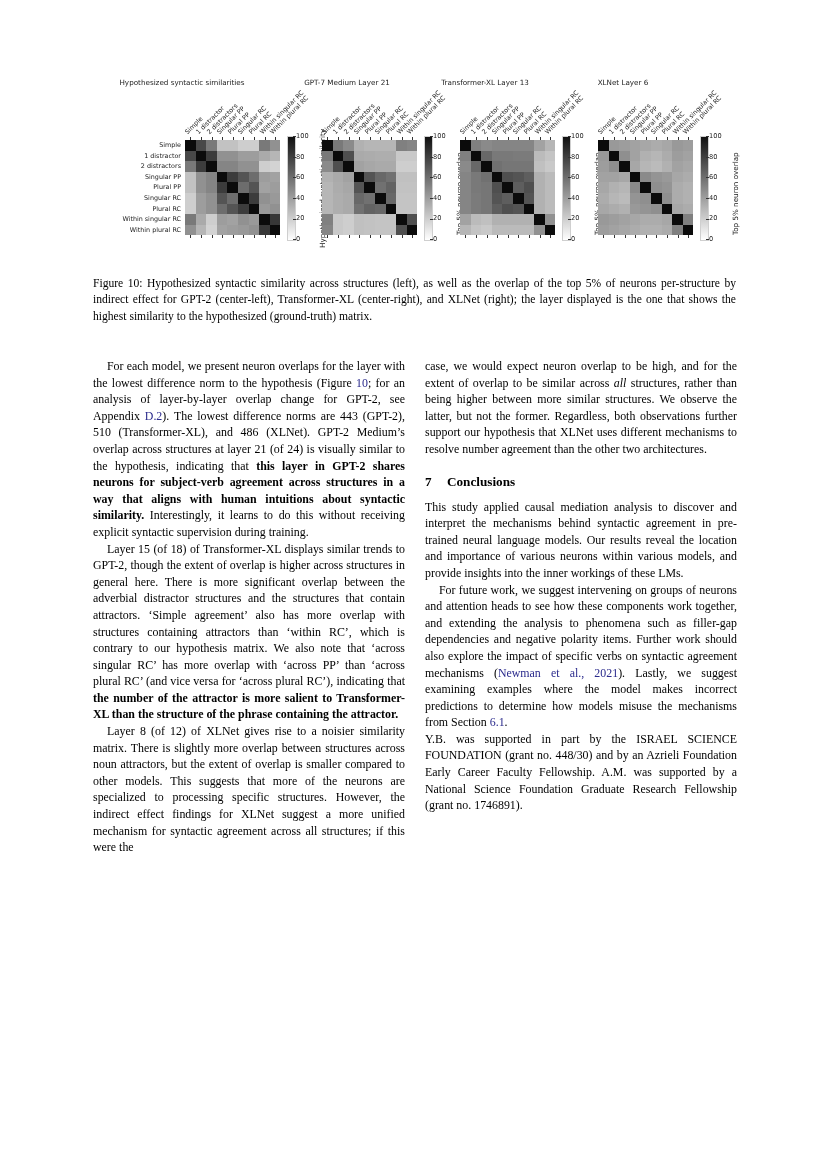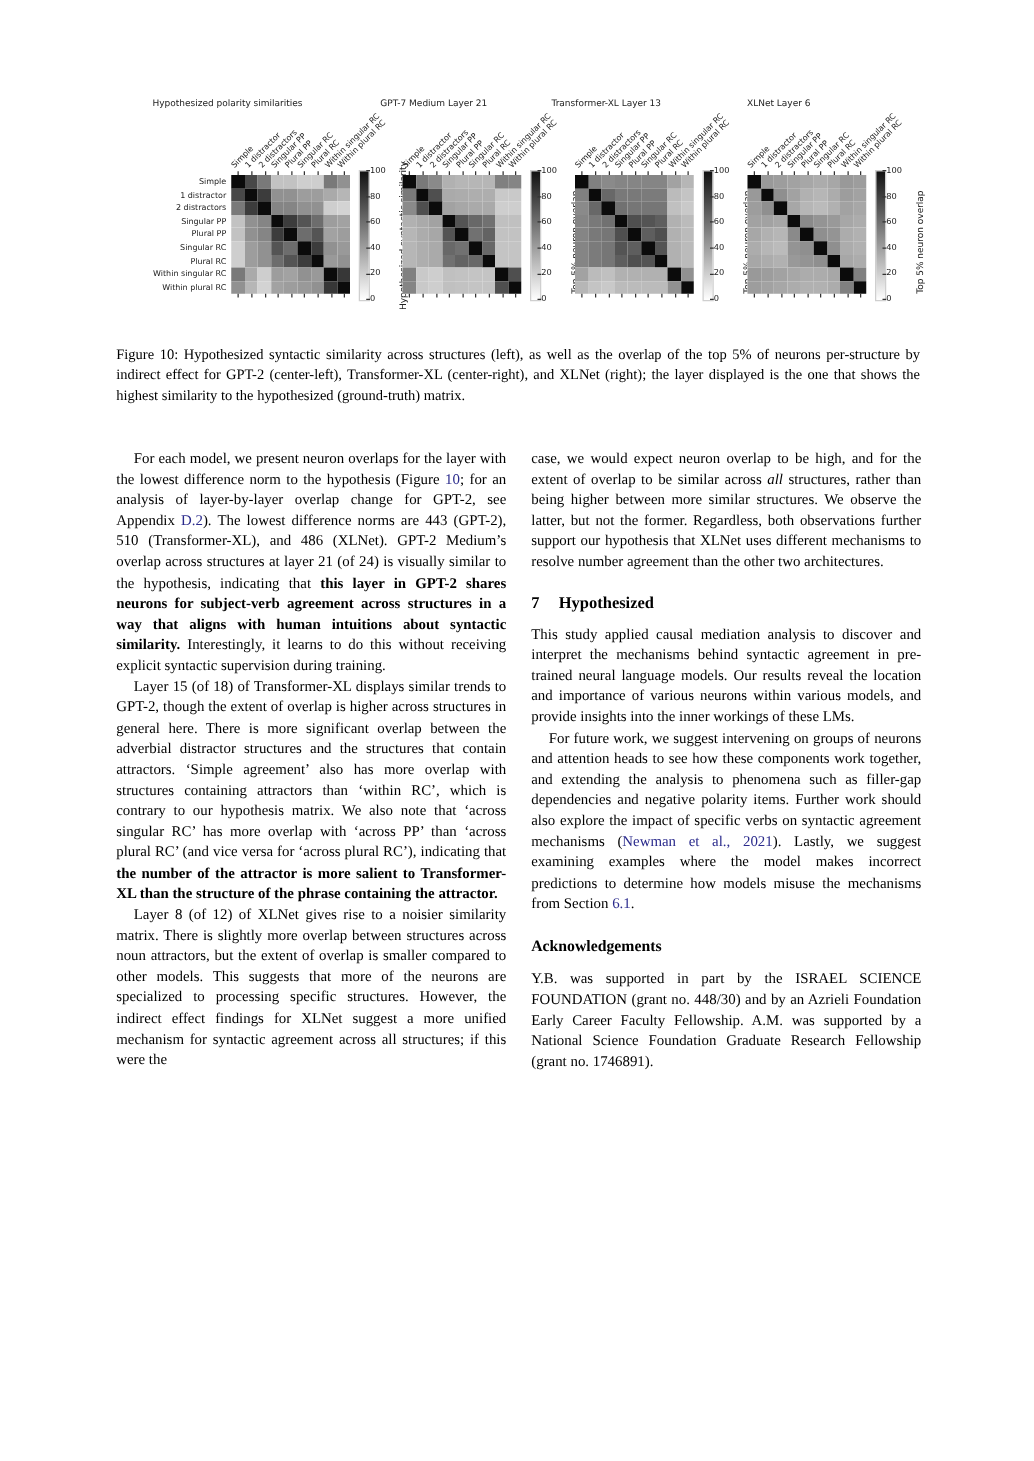--- a/index.html
+++ b/index.html
@@ -194,21 +194,21 @@
   .lnk { color: #2a2a8c; }
 </style>
 </head>
 <body>
 
 <div class="page">
 
   <div class="figure-block">
 
     <div class="panel" style="left:0px; width:185px;">
-      <div class="panel-title" style="left:-8px; width:200px;">Hypothesized polarity similarities</div>
+      <div class="panel-title" style="left:-8px; width:200px;">Hypothesized syntactic similarities</div>
       <div class="row-labels" id="rowlabels0" style="left:-2px; top:62px; width:93px;">
           <div>Simple</div>
           <div>1 distractor</div>
           <div>2 distractors</div>
           <div>Singular PP</div>
           <div>Plural PP</div>
           <div>Singular RC</div>
           <div>Plural RC</div>
           <div>Within singular RC</div>
           <div>Within plural RC</div>
@@ -747,24 +747,23 @@
     <p><span>For each model, we present neuron overlaps for the layer with the lowest difference norm to the hypothesis (Figure </span><a class="lnk">10</a><span>; for an analysis of layer-by-layer overlap change for GPT-2, see Appendix </span><a class="lnk">D.2</a><span>). The lowest difference norms are 443 (GPT-2), 510 (Transformer-XL), and 486 (XLNet). GPT-2 Medium’s overlap across structures at layer 21 (of 24) is visually similar to the hypothesis, indicating that </span><span class="b">this layer in GPT-2 shares neurons for subject-verb agreement across structures in a way that aligns with human intuitions about syntactic similarity.</span><span> Interestingly, it learns to do this without receiving explicit syntactic supervision during training.</span></p>
 
     <p><span>Layer 15 (of 18) of Transformer-XL displays similar trends to GPT-2, though the extent of overlap is higher across structures in general here. There is more significant overlap between the adverbial distractor structures and the structures that contain attractors. ‘Simple agreement’ also has more overlap with structures containing attractors than ‘within RC’, which is contrary to our hypothesis matrix. We also note that ‘across singular RC’ has more overlap with ‘across PP’ than ‘across plural RC’ (and vice versa for ‘across plural RC’), indicating that </span><span class="b">the number of the attractor is more salient to Transformer-XL than the structure of the phrase containing the attractor.</span></p>
 
     <p>Layer 8 (of 12) of XLNet gives rise to a noisier similarity matrix. There is slightly more overlap between structures across noun attractors, but the extent of overlap is smaller compared to other models. This suggests that more of the neurons are specialized to processing specific structures. However, the indirect effect findings for XLNet suggest a more unified mechanism for syntactic agreement across all structures; if this were the</p>
   </div>
 
   <div class="col col-right">
     <p class="noindent"><span>case, we would expect neuron overlap to be high, and for the extent of overlap to be similar across </span><span class="i">all</span><span> structures, rather than being higher between more similar structures. We observe the latter, but not the former. Regardless, both observations further support our hypothesis that XLNet uses different mechanisms to resolve number agreement than the other two architectures.</span></p>
 
-    <h2 class="section"><span class="num">7</span><span>Hypothesized</span></h2>
+    <h2 class="section"><span class="num">7</span><span>Conclusions</span></h2>
 
     <p class="noindent">This study applied causal mediation analysis to discover and interpret the mechanisms behind syntactic agreement in pre-trained neural language models. Our results reveal the location and importance of various neurons within various models, and provide insights into the inner workings of these LMs.</p>
 
     <p><span>For future work, we suggest intervening on groups of neurons and attention heads to see how these components work together, and extending the analysis to phenomena such as filler-gap dependencies and negative polarity items. Further work should also explore the impact of specific verbs on syntactic agreement mechanisms (</span><a class="lnk">Newman et al., 2021</a><span>). Lastly, we suggest examining examples where the model makes incorrect predictions to determine how models misuse the mechanisms from Section </span><a class="lnk">6.1</a><span>.</span></p>
 
-    <h2 class="ack">Acknowledgements</h2>
 
     <p class="noindent">Y.B. was supported in part by the ISRAEL SCIENCE FOUNDATION (grant no. 448/30) and by an Azrieli Foundation Early Career Faculty Fellowship. A.M. was supported by a National Science Foundation Graduate Research Fellowship (grant no. 1746891).</p>
   </div>
 
 </div>
 
 </body></html>

